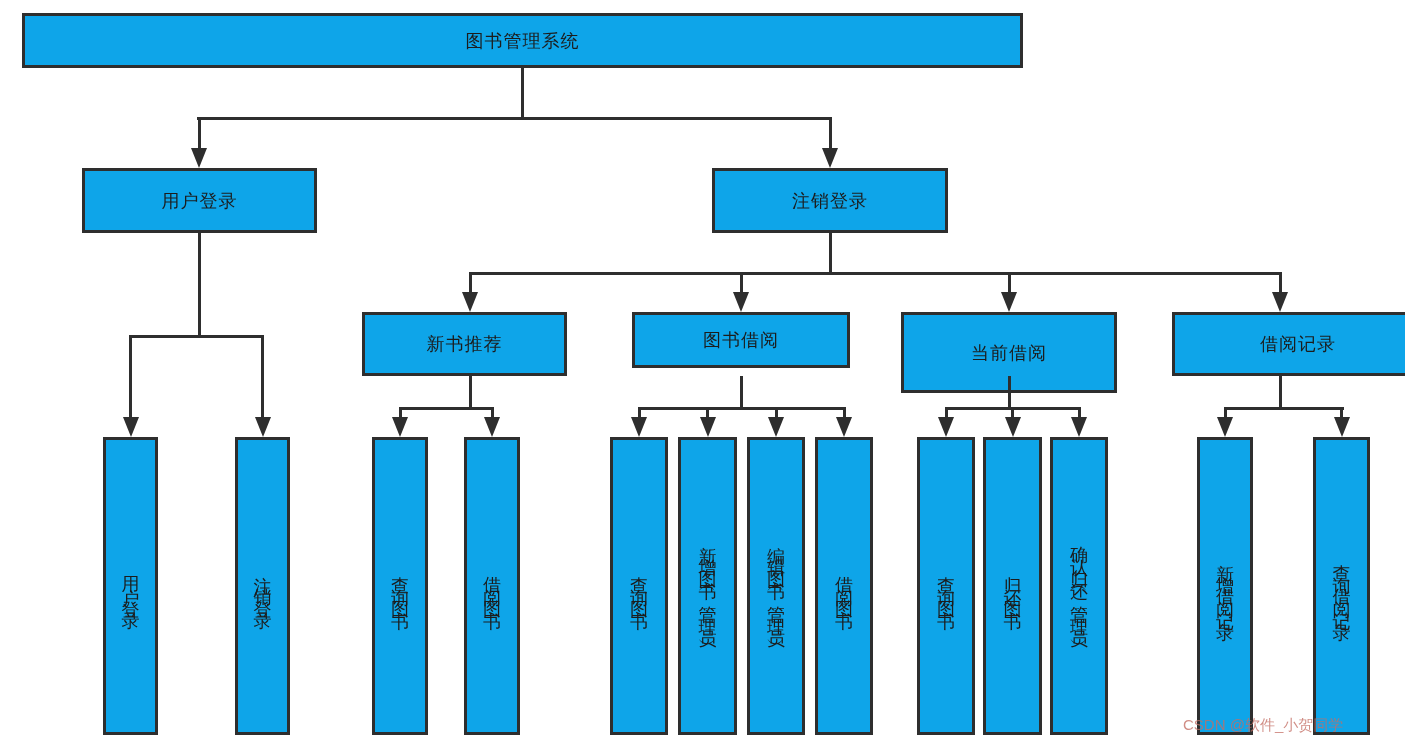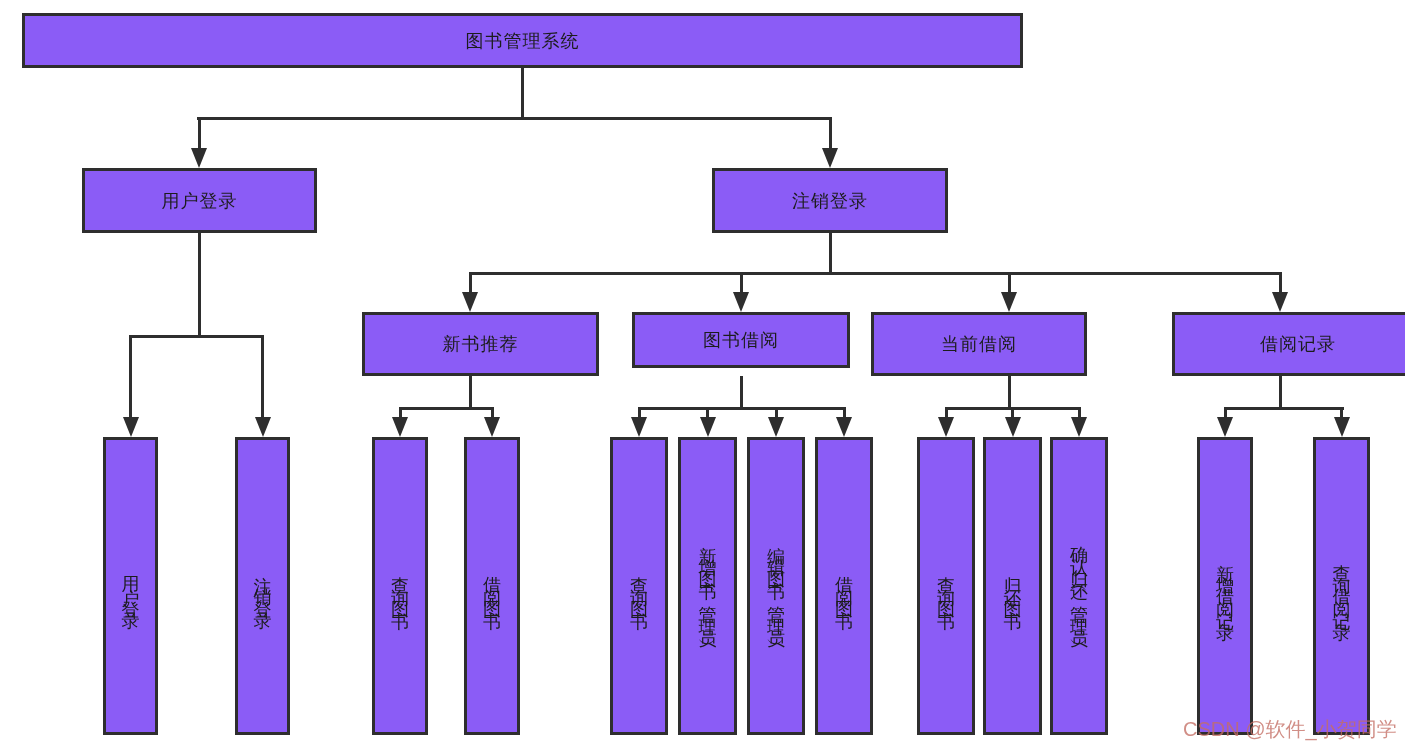--- a/index.html
+++ b/index.html
@@ -7,21 +7,21 @@
     position:relative;
     width:1405px;height:747px;
     background:#ffffff;
     font-family:"Liberation Sans", sans-serif;
     overflow:hidden;
   }
   .box{
     position:absolute;
     box-sizing:border-box;
     border:3px solid #2e2e2e;
-    background:#8b5cf6;
+    background:#0ea5e9;
     display:flex;
     align-items:center;
     justify-content:center;
   }
   .lbl{
     color:#1c1c1c;
     font-size:18px;
     letter-spacing:1px;
     white-space:nowrap;
   }
@@ -37,21 +37,21 @@
   .vl{width:3px;}
   .ah{
     position:absolute;width:0;height:0;
     border-left:8px solid transparent;
     border-right:8px solid transparent;
     border-top:20px solid #2e2e2e;
   }
   #watermark{
     position:absolute;
     left:1183px;top:716px;
-    font-size:20px;
+    font-size:15px;
     color:rgba(196,110,100,0.78);
     white-space:nowrap;
     z-index:5;
   }
 </style>
 </head>
 <body>
 
 <div id="stage">
 
@@ -84,27 +84,27 @@
   <div class="hl" style="left:468.5px;top:272px;width:813px"></div>
   <div class="vl" style="left:468.5px;top:272px;height:21px"></div>
   <div class="ah" style="left:462px;top:292px"></div>
   <div class="vl" style="left:739.5px;top:272px;height:21px"></div>
   <div class="ah" style="left:733px;top:292px"></div>
   <div class="vl" style="left:1007.5px;top:272px;height:21px"></div>
   <div class="ah" style="left:1001px;top:292px"></div>
   <div class="vl" style="left:1278.5px;top:272px;height:21px"></div>
   <div class="ah" style="left:1272px;top:292px"></div>
 
-  <div class="box" style="left:362px;top:312px;width:237px;height:64px">
+  <div class="box" style="left:362px;top:312px;width:205px;height:64px">
     <span class="lbl">新书推荐</span>
   </div>
   <div class="box" style="left:632px;top:312px;width:218px;height:56px">
     <span class="lbl">图书借阅</span>
   </div>
-  <div class="box" style="left:871px;top:312px;width:216px;height:64px">
+  <div class="box" style="left:901px;top:312px;width:216px;height:81px">
     <span class="lbl">当前借阅</span>
   </div>
   <div class="box" style="left:1172px;top:312px;width:252px;height:64px">
     <span class="lbl">借阅记录</span>
   </div>
 
   <div class="vl" style="left:468.5px;top:376px;height:31px"></div>
   <div class="hl" style="left:398.5px;top:407px;width:95px"></div>
   <div class="vl" style="left:398.5px;top:407px;height:10px"></div>
   <div class="ah" style="left:392px;top:417px"></div>

